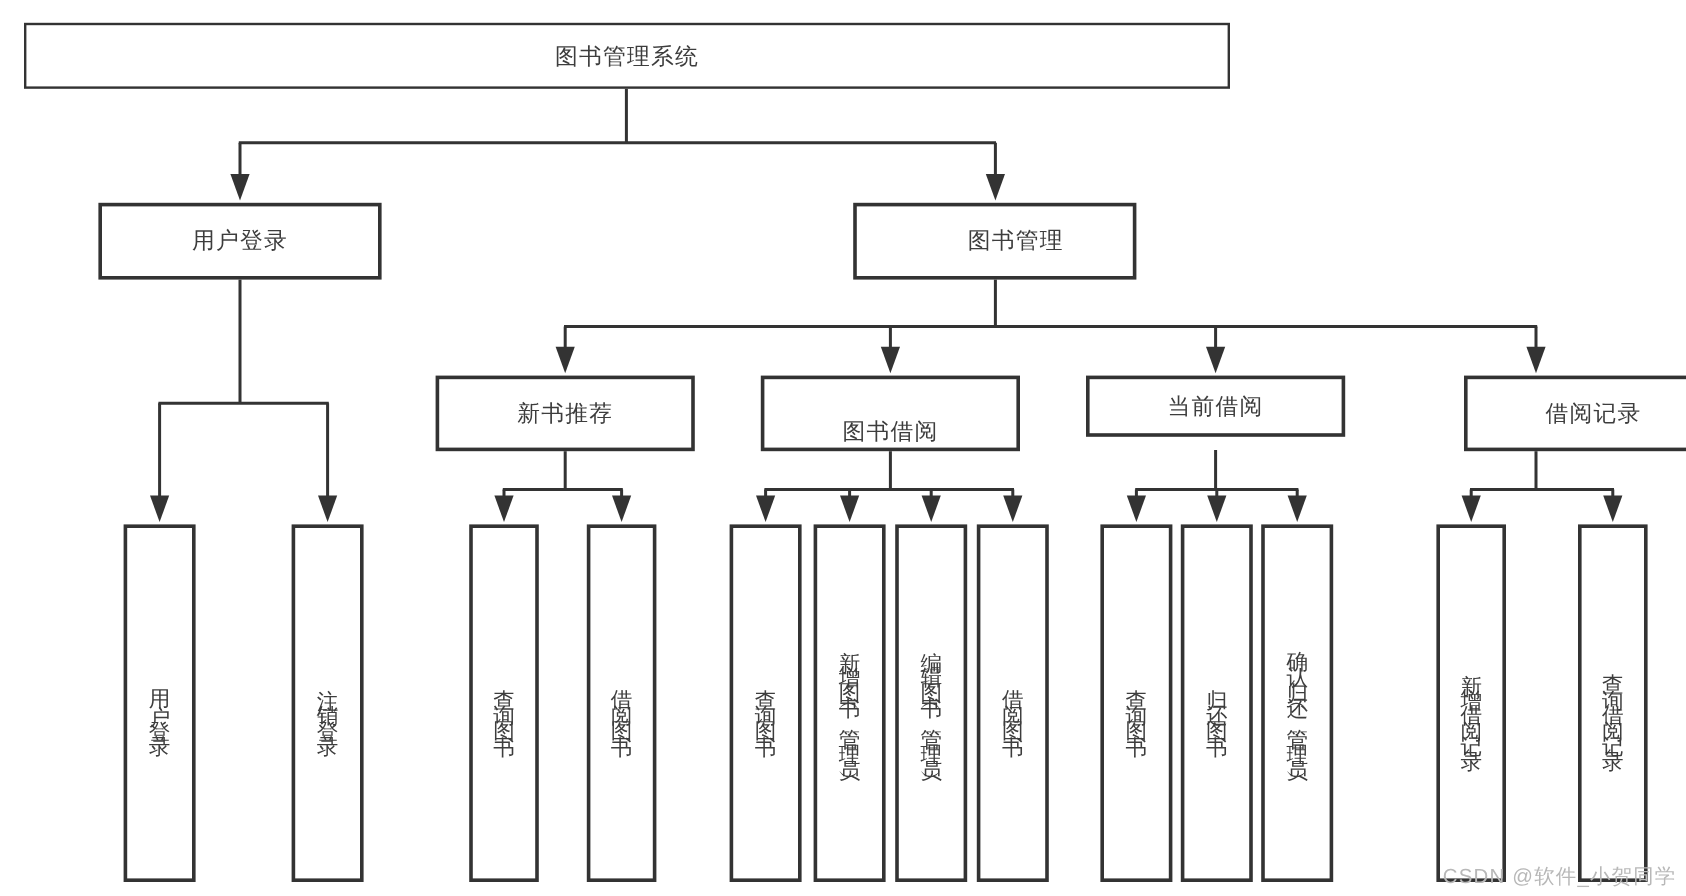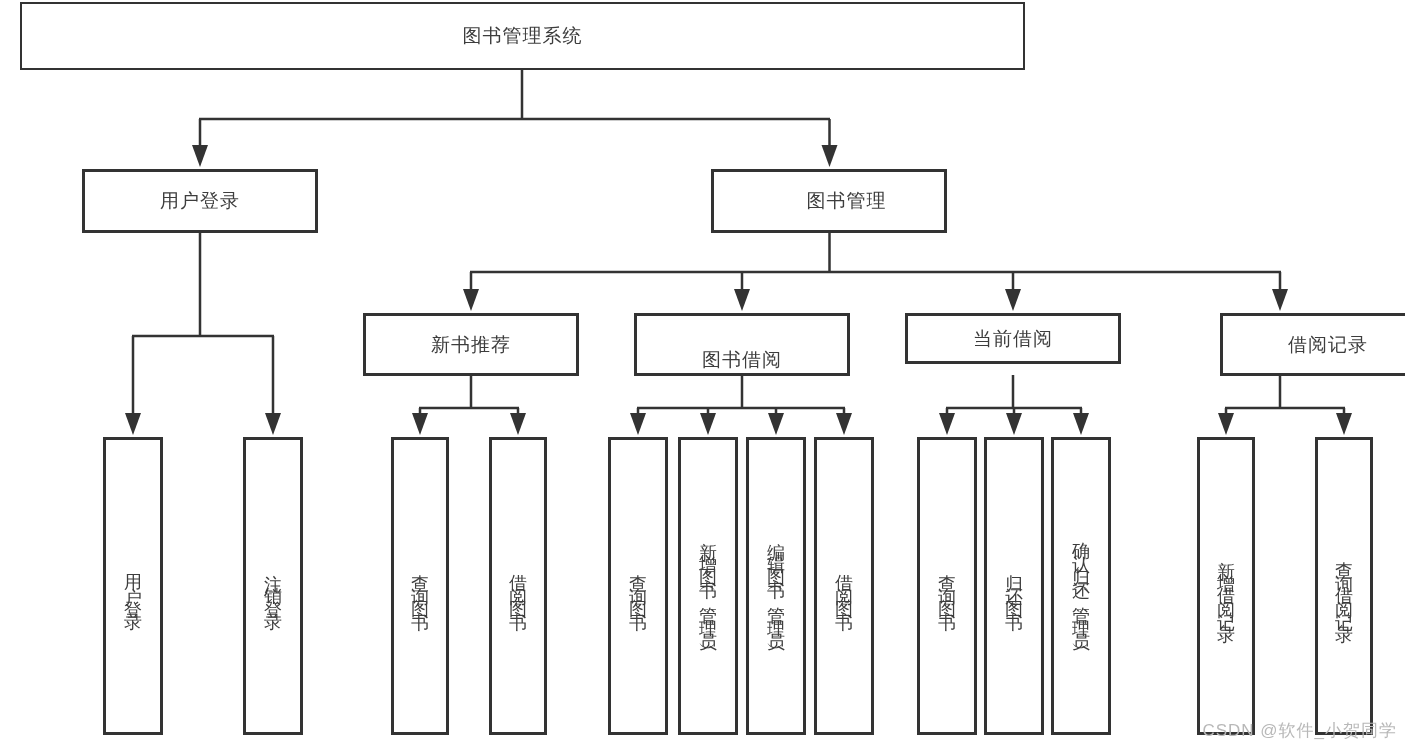--- a/index.html
+++ b/index.html
@@ -99,21 +99,21 @@
       <polygon points="768,413 784,413 776,435"></polygon>
       <polygon points="836,413 852,413 844,435"></polygon>
       <polygon points="939,413 955,413 947,435"></polygon>
       <polygon points="1006,413 1022,413 1014,435"></polygon>
       <polygon points="1073,413 1089,413 1081,435"></polygon>
       <polygon points="1218,413 1234,413 1226,435"></polygon>
       <polygon points="1336,413 1352,413 1344,435"></polygon>
     </g>
   </svg>
 
-  <div class="box hbox root-box" style="left:20px; top:2px; width:1005px; height:68px;">
+  <div class="box hbox root-box" style="left:20px; top:19px; width:1005px; height:55px;">
     <span>图书管理系统</span>
   </div>
 
   <div class="box hbox" style="left:82px; top:169px; width:236px; height:64px;">
     <span>用户登录</span>
   </div>
   <div class="box hbox" style="left:711px; top:169px; width:236px; height:64px;padding-left:35px;">
     <span>图书管理</span>
   </div>
 

